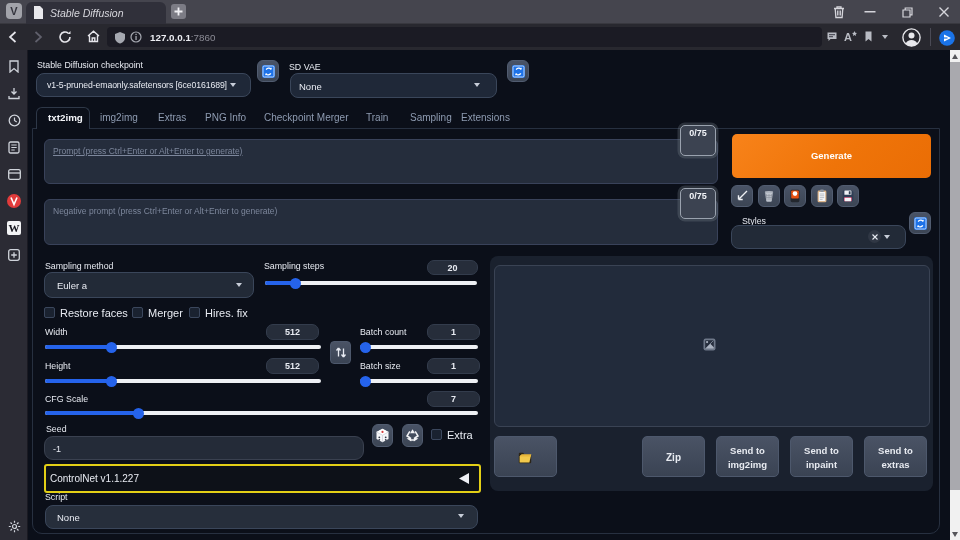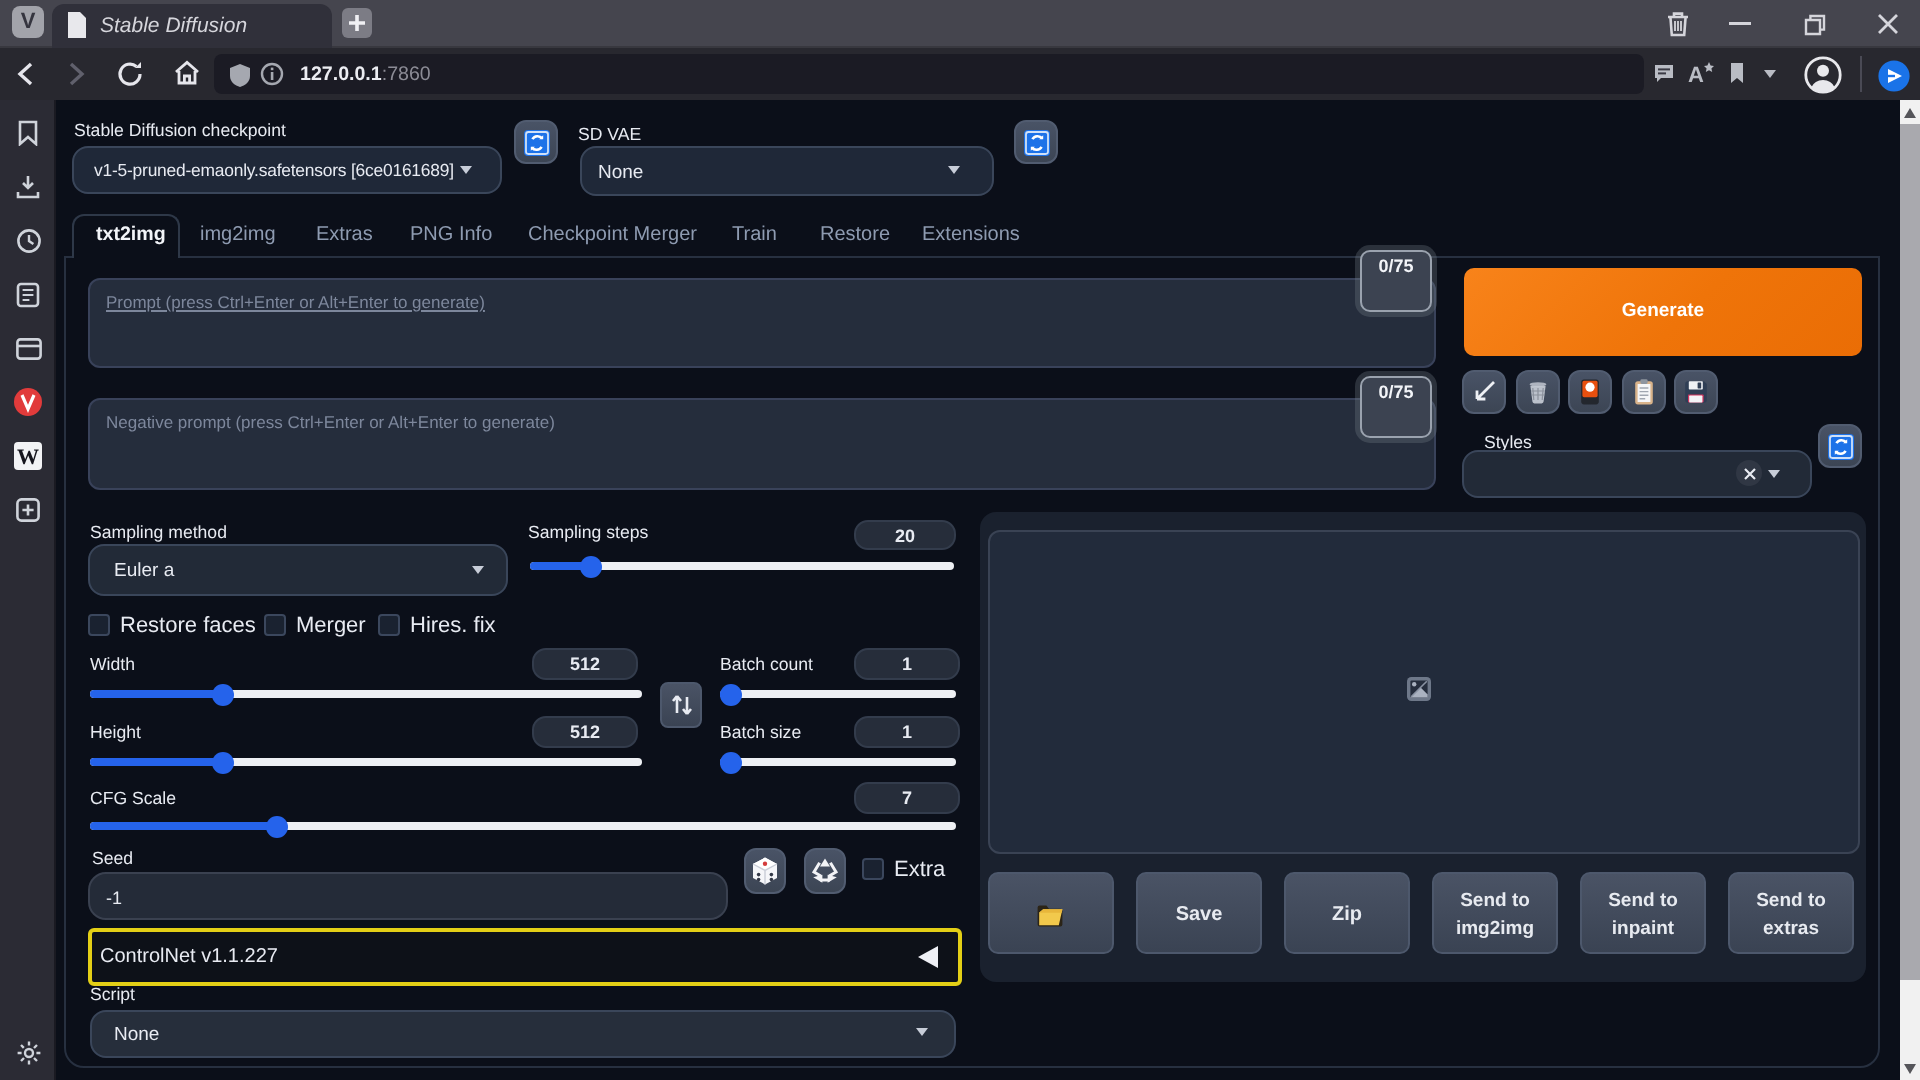--- a/index.html
+++ b/index.html
@@ -184,21 +184,21 @@
     </div>
 
   <div class="abs" style="left:32px;top:128px;width:908px;height:406px;border:1px solid #273040;border-radius:0 0 10px 10px;"></div>
   <div class="abs" style="left:36px;top:107px;width:54px;height:22px;background:#0b0f19;border:1px solid #2e3848;border-bottom:none;border-radius:6px 6px 0 0;"></div>
   <div class="abs" style="left:48px;top:112px;color:#f2f4f8;font-size:9.8px;font-weight:700;">txt2img</div>
   <div class="abs tabtxt" style="left:100px;top:112px;">img2img</div>
   <div class="abs tabtxt" style="left:158px;top:112px;">Extras</div>
   <div class="abs tabtxt" style="left:205px;top:112px;">PNG Info</div>
   <div class="abs tabtxt" style="left:264px;top:112px;">Checkpoint Merger</div>
   <div class="abs tabtxt" style="left:366px;top:112px;">Train</div>
-  <div class="abs tabtxt" style="left:410px;top:112px;">Restore</div>
+  <div class="abs tabtxt" style="left:410px;top:112px;">Sampling</div>
   <div class="abs tabtxt" style="left:461px;top:112px;">Extensions</div>
 
   <div class="abs badge" style="left:680px;top:125px;">0/75</div>
   <div class="abs input" style="left:44px;top:139px;width:674px;height:45px;border-radius:6px;background:#252d3c;border-color:#39425a;"></div>
   <div class="abs" style="left:53px;top:146px;color:#7d879c;font-size:8.5px;text-decoration:underline;">Prompt (press Ctrl+Enter or Alt+Enter to generate)</div>
   <div class="abs badge" style="left:680px;top:188px;">0/75</div>
   <div class="abs input" style="left:44px;top:199px;width:674px;height:46px;border-radius:6px;background:#252d3c;border-color:#39425a;"></div>
   <div class="abs" style="left:53px;top:206px;color:#7d879c;font-size:8.5px;">Negative prompt (press Ctrl+Enter or Alt+Enter to generate)</div>
 
   <div class="abs" style="left:732px;top:134px;width:199px;height:44px;border-radius:5px;background:linear-gradient(135deg,#f8831a 0%,#ef7409 55%,#ea6d05 100%);color:#fff;font-size:9.5px;font-weight:700;text-align:center;line-height:44px;">Generate</div>
@@ -355,18 +355,17 @@
       <circle cx="4.1" cy="4.1" r="1.1" fill="#aab2c0"></circle>
       <path d="M2.2 10.8 L7.3 5.7 L10.8 9.2 V10.8 z" fill="#aab2c0"></path>
       <path d="M2.6 10.4 L10.4 2.6" stroke="#8a93a3" stroke-width="0.8"></path>
     </svg>
   <div class="abs btn2" style="left:494px;top:436px;width:63px;height:41px;"></div>
   <svg class="abs" style="left:518px;top:452px;" width="14" height="12" viewBox="0 0 14 12">
       <path d="M0.8 1.8 a1 1 0 0 1 1 -1 h3.4 l1.3 1.6 h5.7 a1 1 0 0 1 1 1 v6.8 a1 1 0 0 1 -1 1 H1.8 a1 1 0 0 1 -1 -1 z" fill="#2b2417"></path>
       <path d="M1.6 4.2 L3.6 2.6 h9.6 l-1.8 8 H1.6 z" fill="#f2c94c"></path>
       <path d="M1.6 4.2 L3.6 2.6 h9.6 l-0.4 1.8 H3 z" fill="#e8b63b"></path>
     </svg>
-  <div class="abs btn2" style="left:568px;top:436px;width:63px;height:41px;font-size:10px;text-align:center;line-height:41px;">Save</div>
   <div class="abs btn2" style="left:642px;top:436px;width:63px;height:41px;font-size:10px;text-align:center;line-height:41px;">Zip</div>
   <div class="abs btn2" style="left:716px;top:436px;width:63px;height:41px;font-size:9.5px;text-align:center;line-height:13.5px;padding-top:7px;">Send to<br>img2img</div>
   <div class="abs btn2" style="left:790px;top:436px;width:63px;height:41px;font-size:9.5px;text-align:center;line-height:13.5px;padding-top:7px;">Send to<br>inpaint</div>
   <div class="abs btn2" style="left:864px;top:436px;width:63px;height:41px;font-size:9.5px;text-align:center;line-height:13.5px;padding-top:7px;">Send to<br>extras</div>
 </div>
 
 </body></html>

